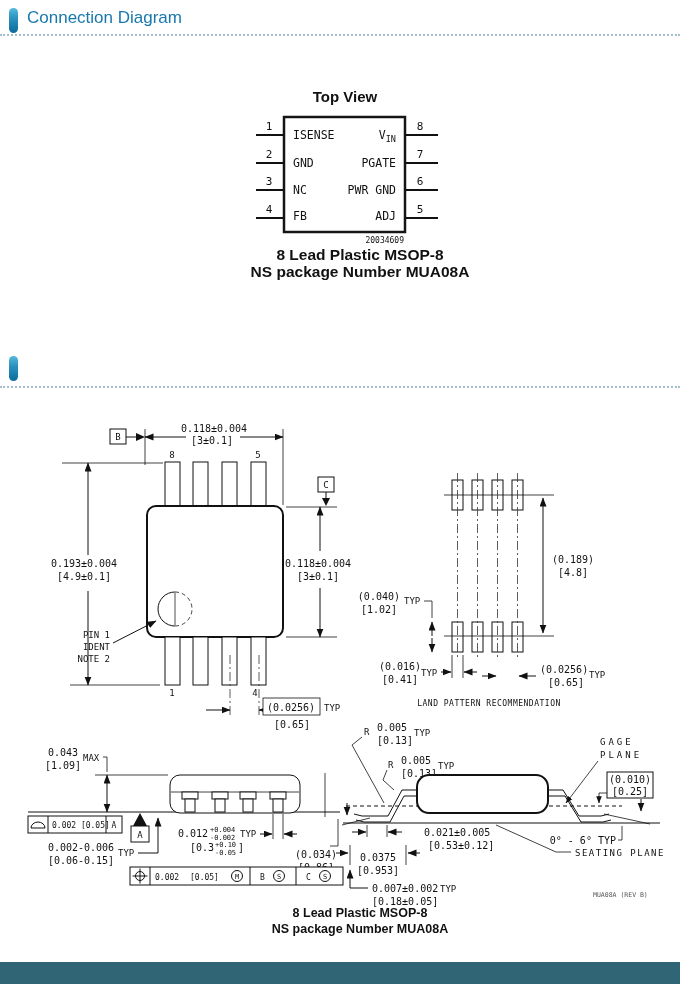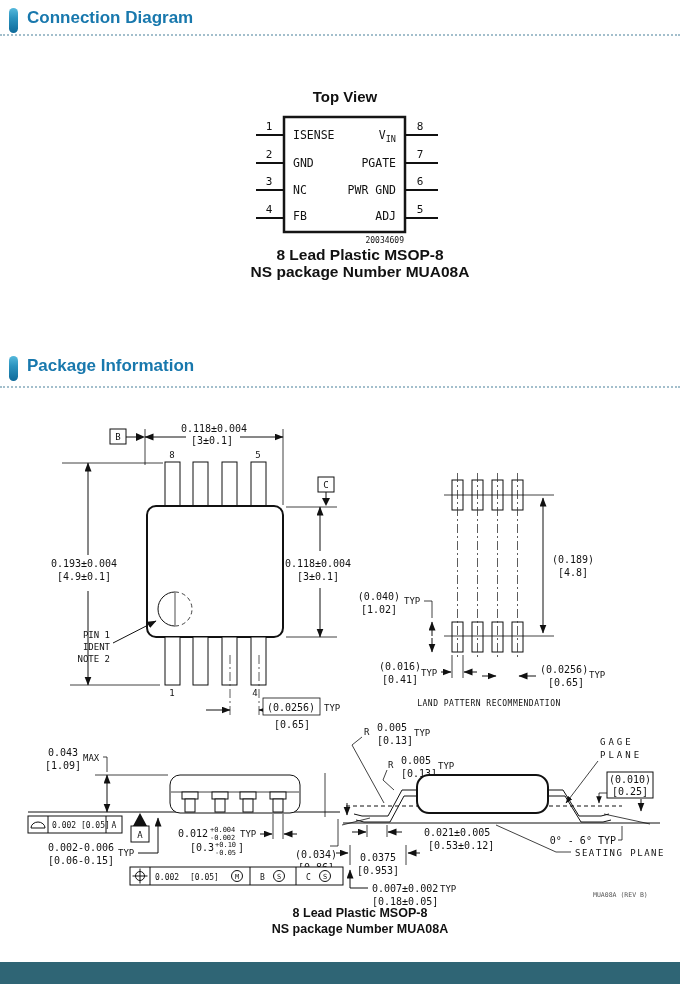--- a/index.html
+++ b/index.html
@@ -1,21 +1,21 @@
 <!DOCTYPE html>
 <html><head>
 <meta charset="utf-8">
 <style>
   html,body{margin:0;padding:0;background:#fff;}
   #page{position:relative;width:680px;height:984px;background:#fff;overflow:hidden;
         font-family:"Liberation Sans",sans-serif;}
   .sec-head{position:absolute;left:0;width:680px;height:30px;}
   .pill{position:absolute;left:9px;top:3px;width:9px;height:25px;border-radius:5px;
         background:linear-gradient(180deg,#55b9dc 0%,#2b93bf 40%,#0e6a9a 100%);}
-  .sec-title{position:absolute;left:27px;top:3px;font-size:17px;font-weight:bold;color:#1878ad;}
+  .sec-title{position:absolute;left:27px;top:3px;font-size:17px;font-weight:normal;color:#1878ad;}
   .dotted{position:absolute;left:0;width:680px;height:0;border-top:2px dotted #a3bfcc;}
   .cap{position:absolute;left:0;width:680px;text-align:center;font-weight:bold;color:#111;padding-left:20px;}
   .cap-lg{font-size:15.5px;}
   .cap-sm{font-size:12.5px;}
   .footer-bar{position:absolute;left:0;top:962px;width:680px;height:22px;background:#2f6575;}
   svg{position:absolute;left:0;}
   
   .t,.t9,.t8,.t7,.t65{font-family:"DejaVu Sans Mono",monospace;fill:#111;}
   .t{font-size:10px;} .t9{font-size:9px;} .t8{font-size:8px;} .t7{font-size:7px;}
   .t65{font-size:6.5px;fill:#555;}
@@ -76,21 +76,20 @@
       <text class="ct enda" x="396" y="109">PWR GND</text>
       <text class="ct enda" x="396" y="135">ADJ</text>
     </g>
     <text class="t8 enda" x="404" y="158">20034609</text>
   </svg>
   <div class="cap cap-lg" style="top:246px;">8 Lead Plastic MSOP-8</div>
   <div class="cap cap-lg" style="top:263px;">NS package Number MUA08A</div>
 
   <div class="sec-head" style="top:353px;">
     <div class="pill"></div>
-    <div class="sec-title">Package Information</div>
   </div>
   <div class="dotted" style="top:386px;"></div>
 
   <svg style="top:415px;" width="680" height="500" viewBox="0 0 680 500">
     <defs>
       <marker id="ah" markerWidth="10" markerHeight="8" refX="8.5" refY="3.5" orient="auto-start-reverse">
         <path d="M0,0 L9,3.5 L0,7 Z" fill="#111"></path>
       </marker>
     </defs>
 

